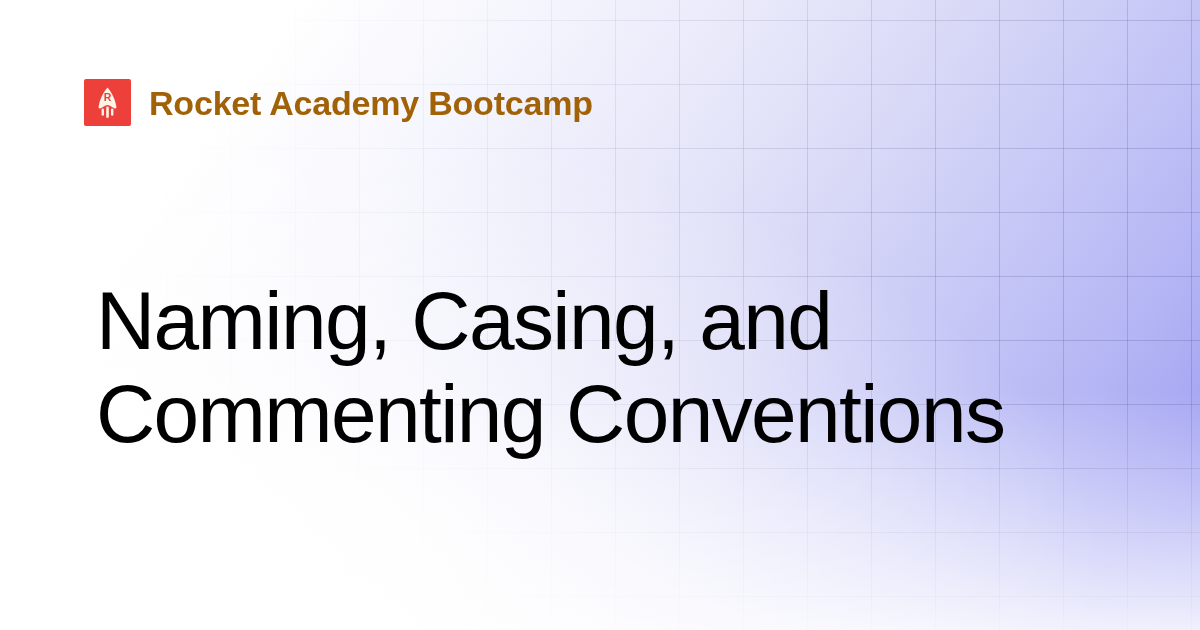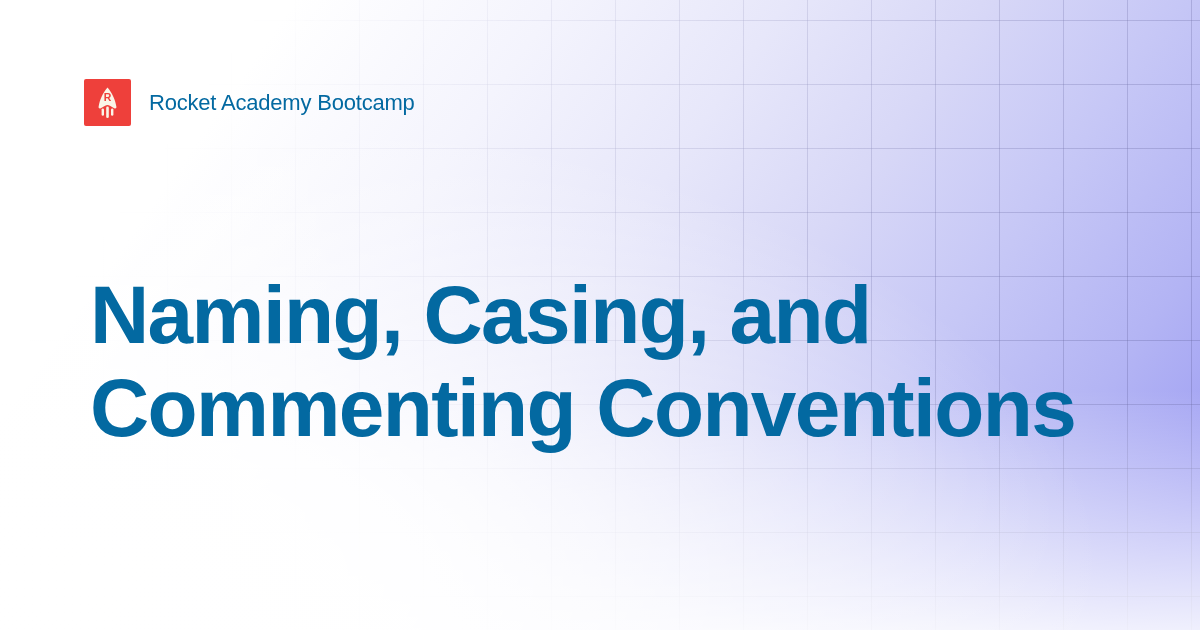--- a/index.html
+++ b/index.html
@@ -102,40 +102,40 @@
     height: 47px;
     background: #ee403b;
     border-radius: 2px;
     display: flex;
     align-items: center;
     justify-content: center;
     flex: 0 0 auto;
   }
   .brand-logo svg { display: block; }
   .brand-name {
-    font-size: 22px;
-    font-weight: 400;
+    font-size: 34px;
+    font-weight: 700;
     letter-spacing: -0.2px;
-    color: #0369a1;
+    color: #a16207;
     white-space: nowrap;
     line-height: 1;
   }
 
   
   .headline {
     position: absolute;
     left: 80px;
     top: 258px;
     width: 1010px;
-    margin: 10px;
+    margin: 16px;
     font-size: 82px;
     line-height: 93px;
-    font-weight: 700;
+    font-weight: 400;
     letter-spacing: -1.6px;
-    color: #0369a1;
+    color: #000000;
   }
 </style>
 </head>
 <body>
 
 <div class="og-card">
 
   <div class="bg-gradient"></div>
   <div class="bg-grid"></div>
   <div class="bg-grid-fade"></div>

